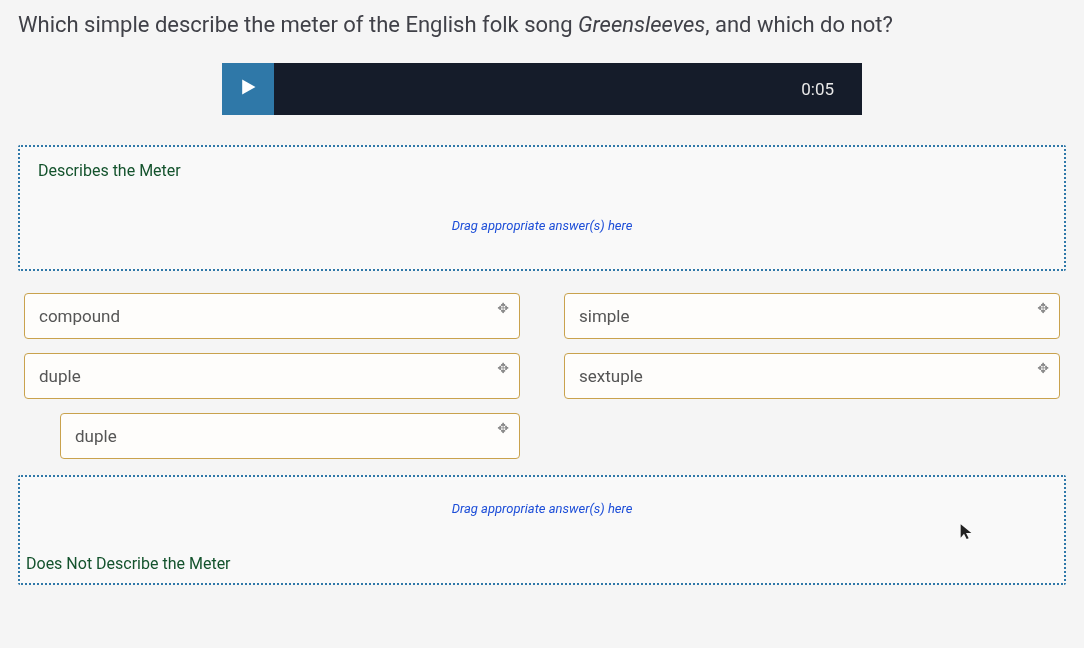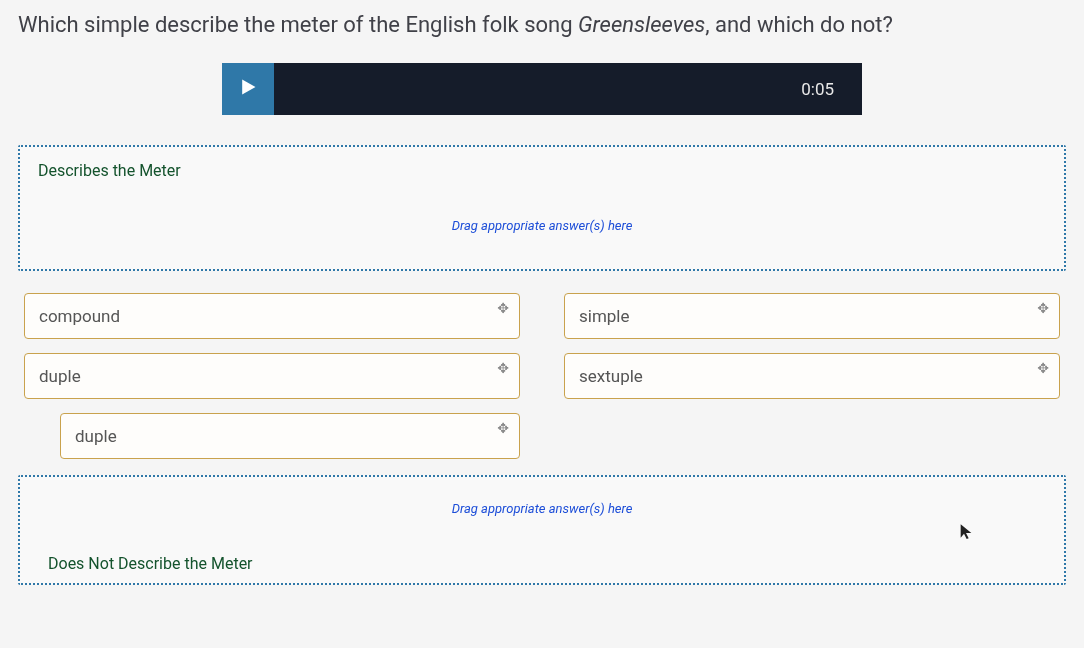--- a/index.html
+++ b/index.html
@@ -53,21 +53,21 @@
   }
   .dropzone.top { margin-bottom: 22px; min-height: 126px; position: relative; }
   .dropzone.bottom { margin-top: 16px; min-height: 110px; position: relative; }
   .zone-title {
     font-size: 16px;
     font-weight: 400;
     color: #14532d;
   }
   .zone-title.bottom-title {
     position: absolute;
-    left: 28px; bottom: 10px;
+    left: 6px; bottom: 10px;
   }
   .hint {
     text-align: center;
     font-style: italic;
     font-size: 13px;
     color: #1d4ed8;
     margin-top: 38px;
   }
   .hint.bottom-hint { margin-top: 10px; margin-bottom: 38px; }
   .choices {

